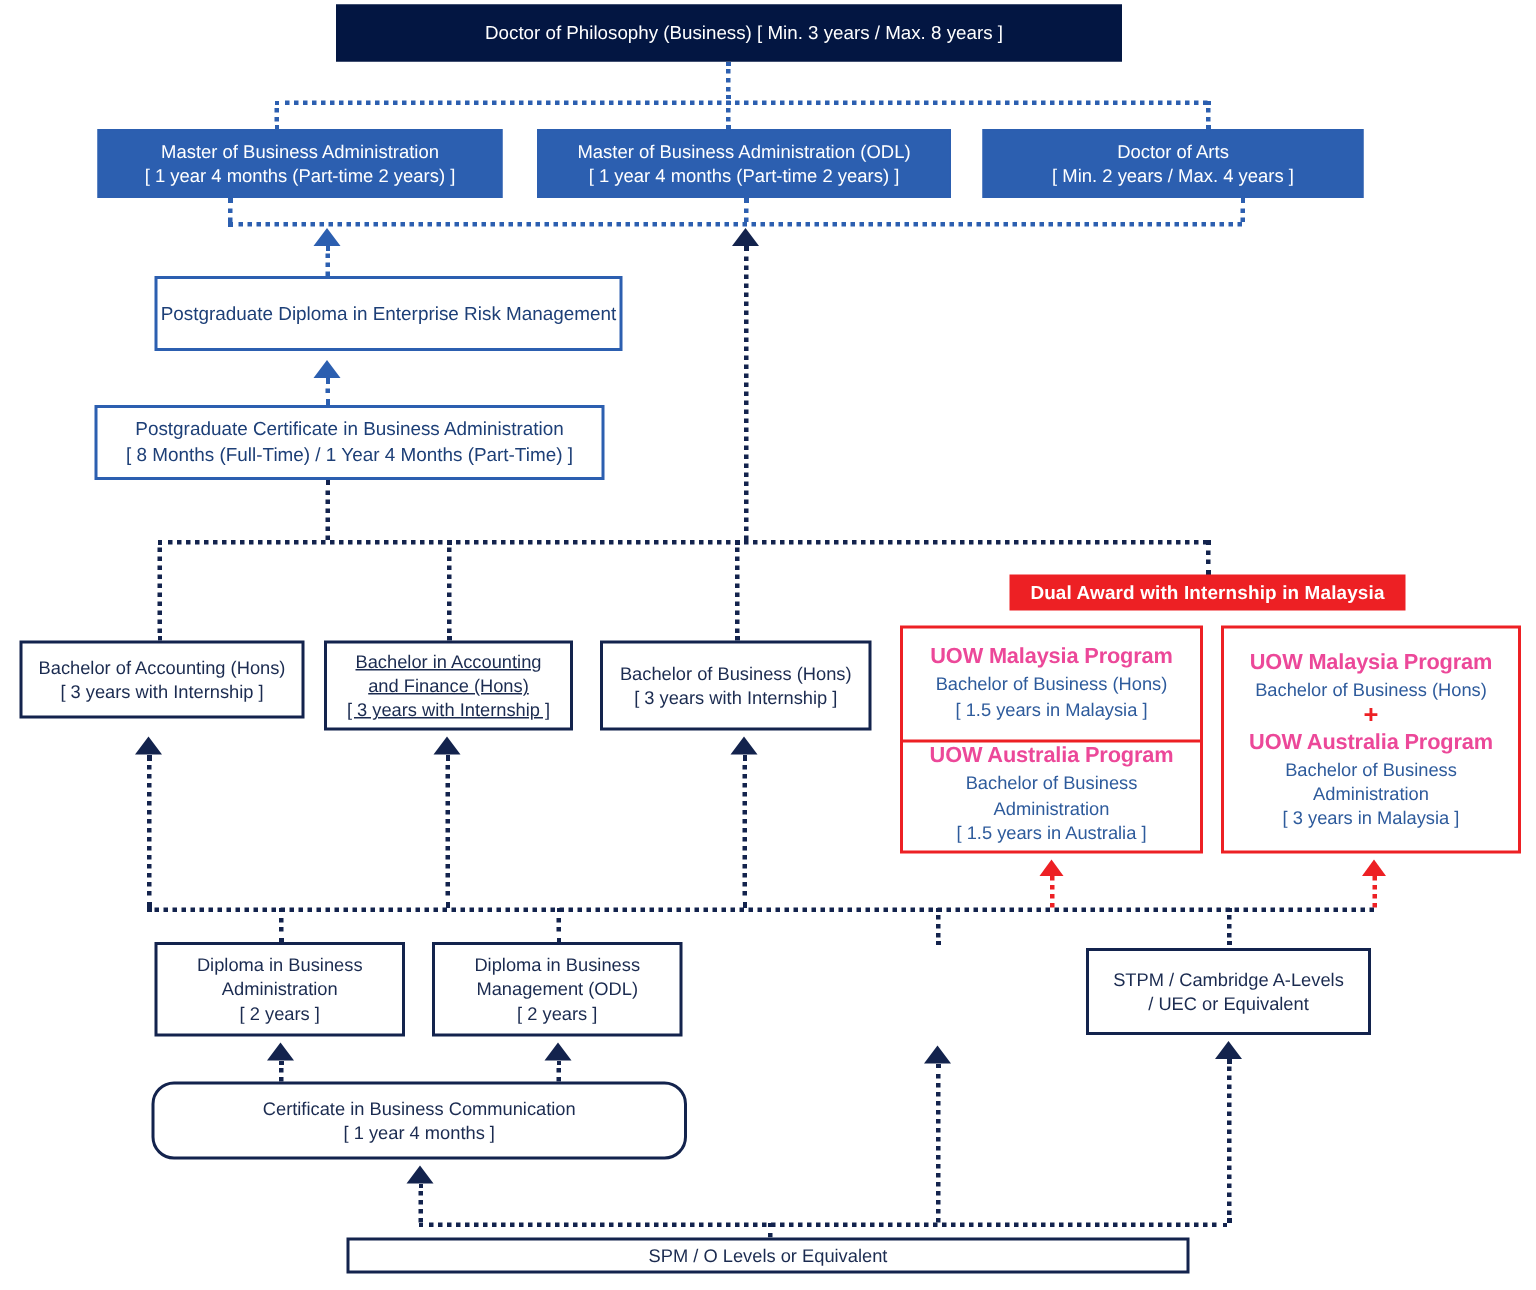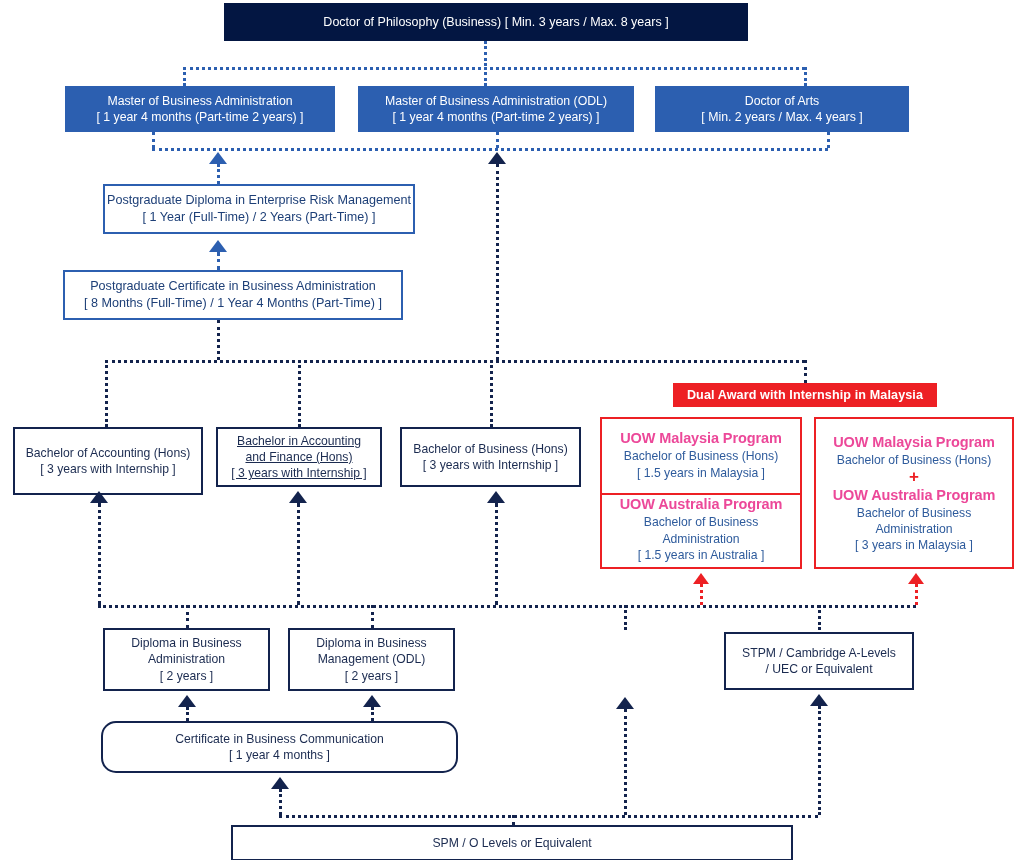--- a/index.html
+++ b/index.html
@@ -159,40 +159,39 @@
   <div class="hline blue" style="left:152px;top:148px;width:676px;"></div>
 
   <div class="arrow-up blue" style="left:209px;top:152px;"></div>
   <div class="vline blue" style="left:217px;top:164px;height:20px;"></div>
 
   <div class="arrow-up" style="left:488px;top:152px;"></div>
   <div class="vline" style="left:496px;top:164px;height:196px;"></div>
 
   <div class="node out-blue" style="left:63px;top:184px;width:312px;height:50px;margin-left:40px;">
     <span class="l1">Postgraduate Diploma in Enterprise Risk Management</span>
-    <span class="l2">[ 1 Year (Full-Time) / 2 Years (Part-Time) ]</span>
   </div>
 
   <div class="arrow-up blue" style="left:209px;top:240px;"></div>
   <div class="vline blue" style="left:217px;top:252px;height:18px;"></div>
 
   <div class="node out-blue" style="left:63px;top:270px;width:340px;height:50px;">
     <span class="l1">Postgraduate Certificate in Business Administration</span>
     <span class="l2">[ 8 Months (Full-Time) / 1 Year 4 Months (Part-Time) ]</span>
   </div>
 
   <div class="vline" style="left:217px;top:320px;height:40px;"></div>
 
   <div class="hline" style="left:105px;top:360px;width:700px;"></div>
   <div class="vline" style="left:105px;top:360px;height:67px;"></div>
   <div class="vline" style="left:298px;top:360px;height:67px;"></div>
   <div class="vline" style="left:490px;top:360px;height:67px;"></div>
   <div class="vline" style="left:804px;top:360px;height:23px;"></div>
 
-  <div class="node out-navy" style="left:13px;top:427px;width:190px;height:68px;">
+  <div class="node out-navy" style="left:13px;top:427px;width:190px;height:52px;">
     <span class="l1">Bachelor of Accounting (Hons)</span>
     <span class="l2">[ 3 years with Internship ]</span>
   </div>
 
   <div class="node out-navy" style="left:216px;top:427px;width:166px;height:60px;text-decoration:underline;">
     <span class="l1">Bachelor in Accounting</span>
     <span class="l2">and Finance (Hons)</span>
     <span class="l3">[ 3 years with Internship ]</span>
   </div>
 
@@ -285,17 +284,17 @@
     <span class="l1">Certificate in Business Communication</span>
     <span class="l2">[ 1 year 4 months ]</span>
   </div>
 
   <div class="arrow-up" style="left:271px;top:777px;"></div>
   <div class="vline" style="left:279px;top:789px;height:26px;"></div>
 
   <div class="hline" style="left:279px;top:815px;width:539px;"></div>
   <div class="vline" style="left:512px;top:815px;height:17px;"></div>
 
-  <div class="node out-navy" style="left:231px;top:825px;width:562px;height:36px;">
+  <div class="node out-navy" style="left:231px;top:825px;width:562px;height:24px;">
     <span class="l1">SPM / O Levels or Equivalent</span>
   </div>
 
 </div>
 
 </body></html>

